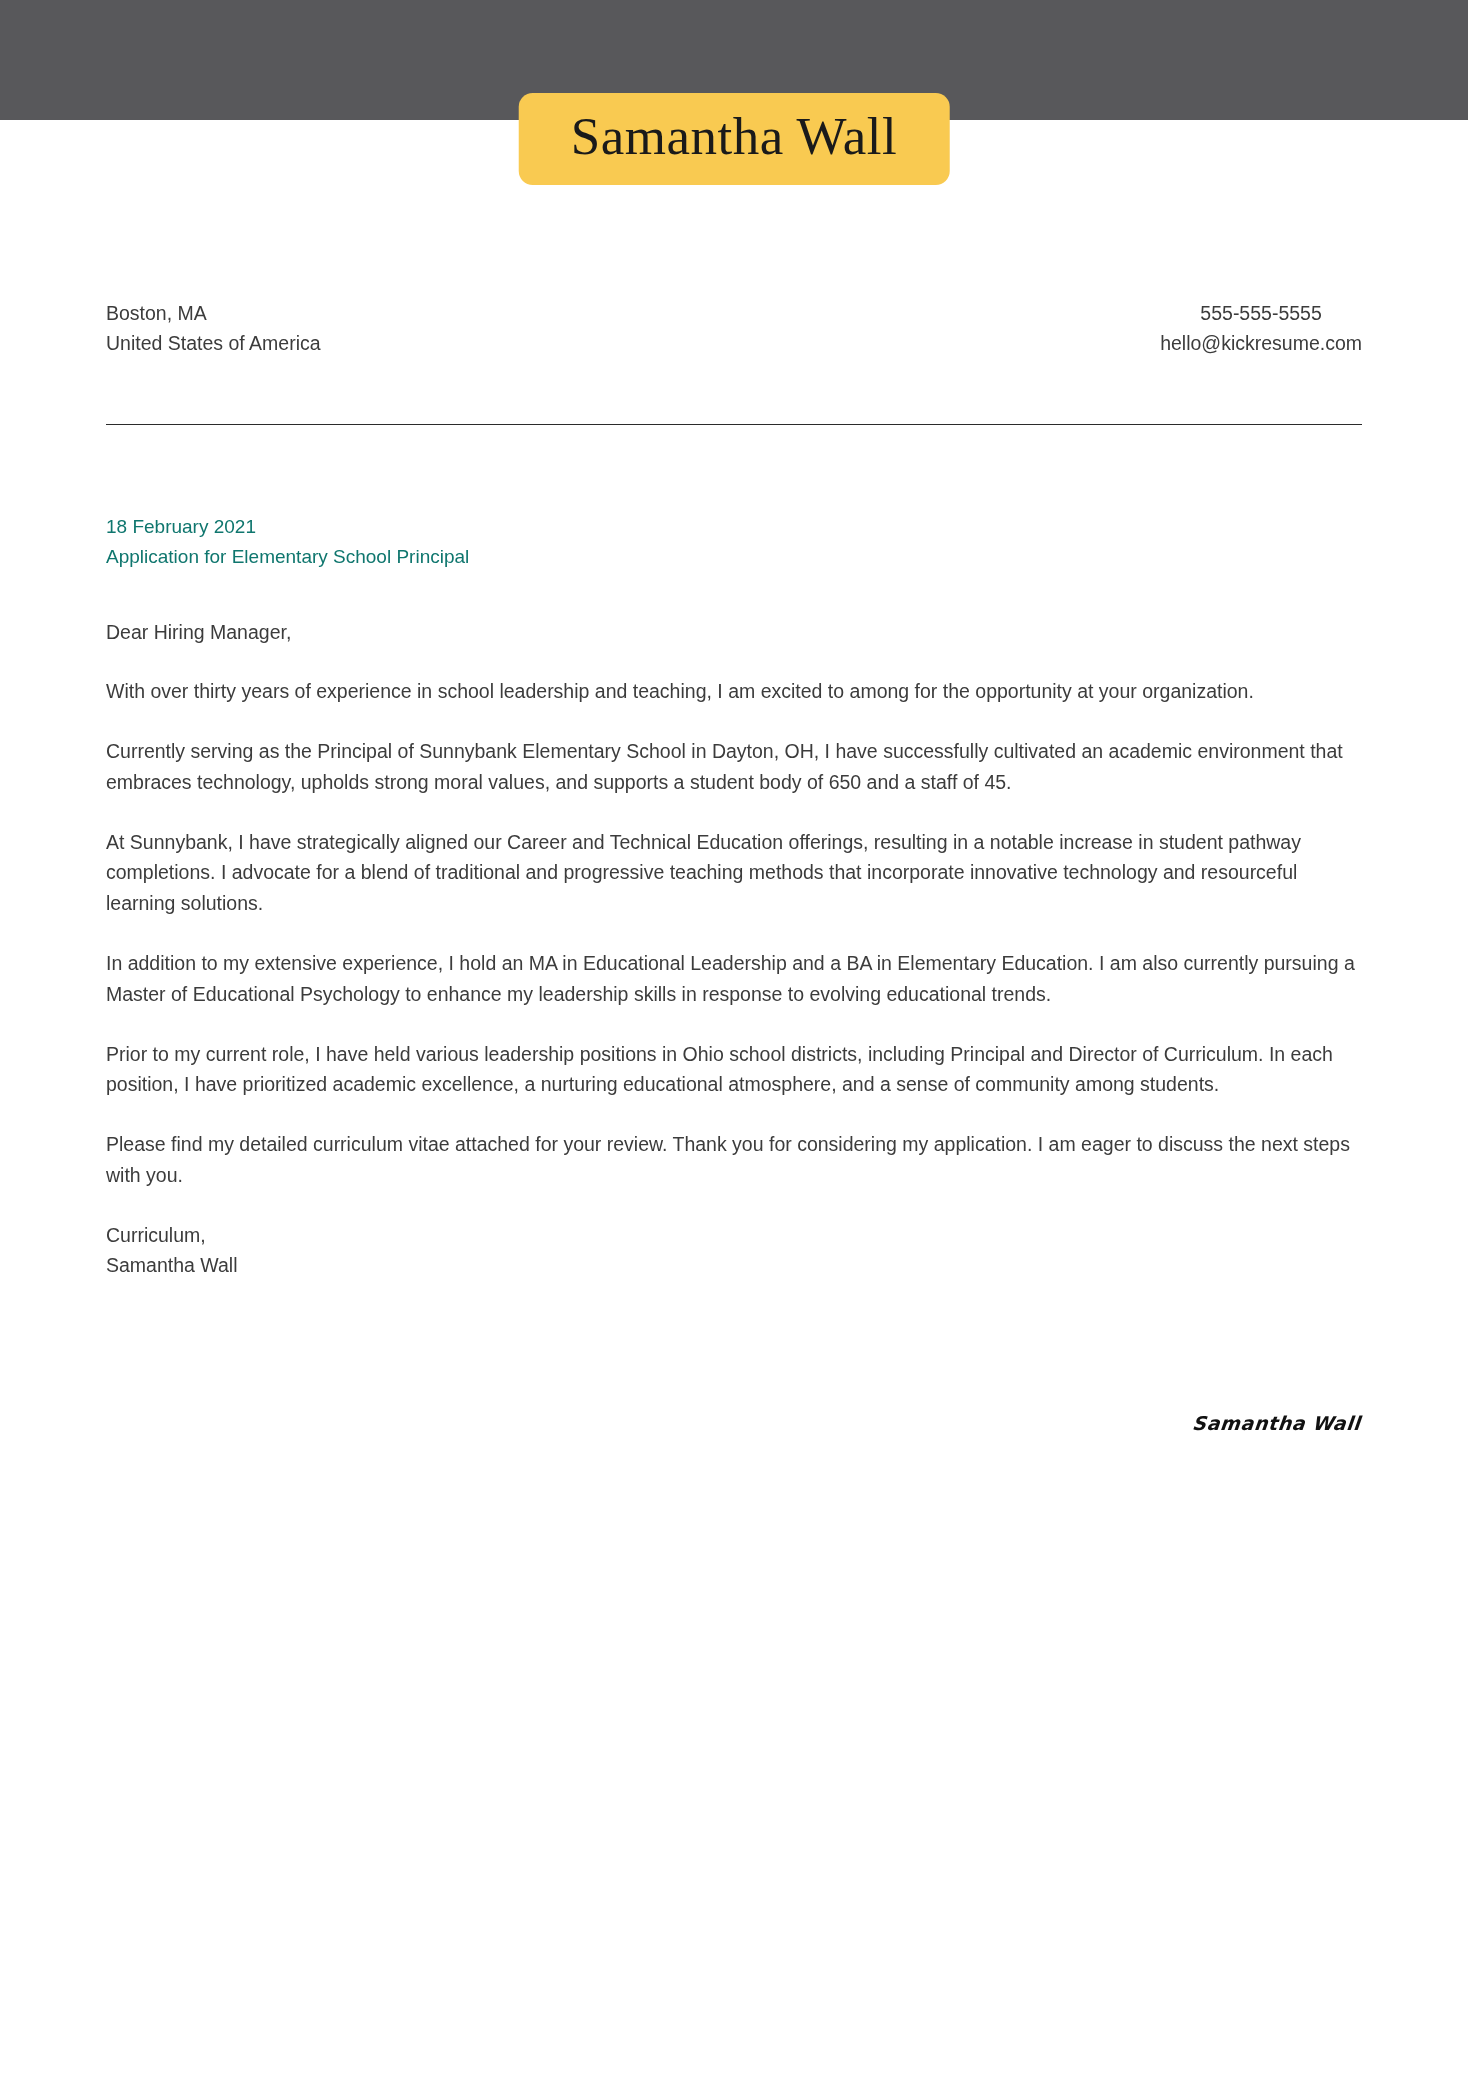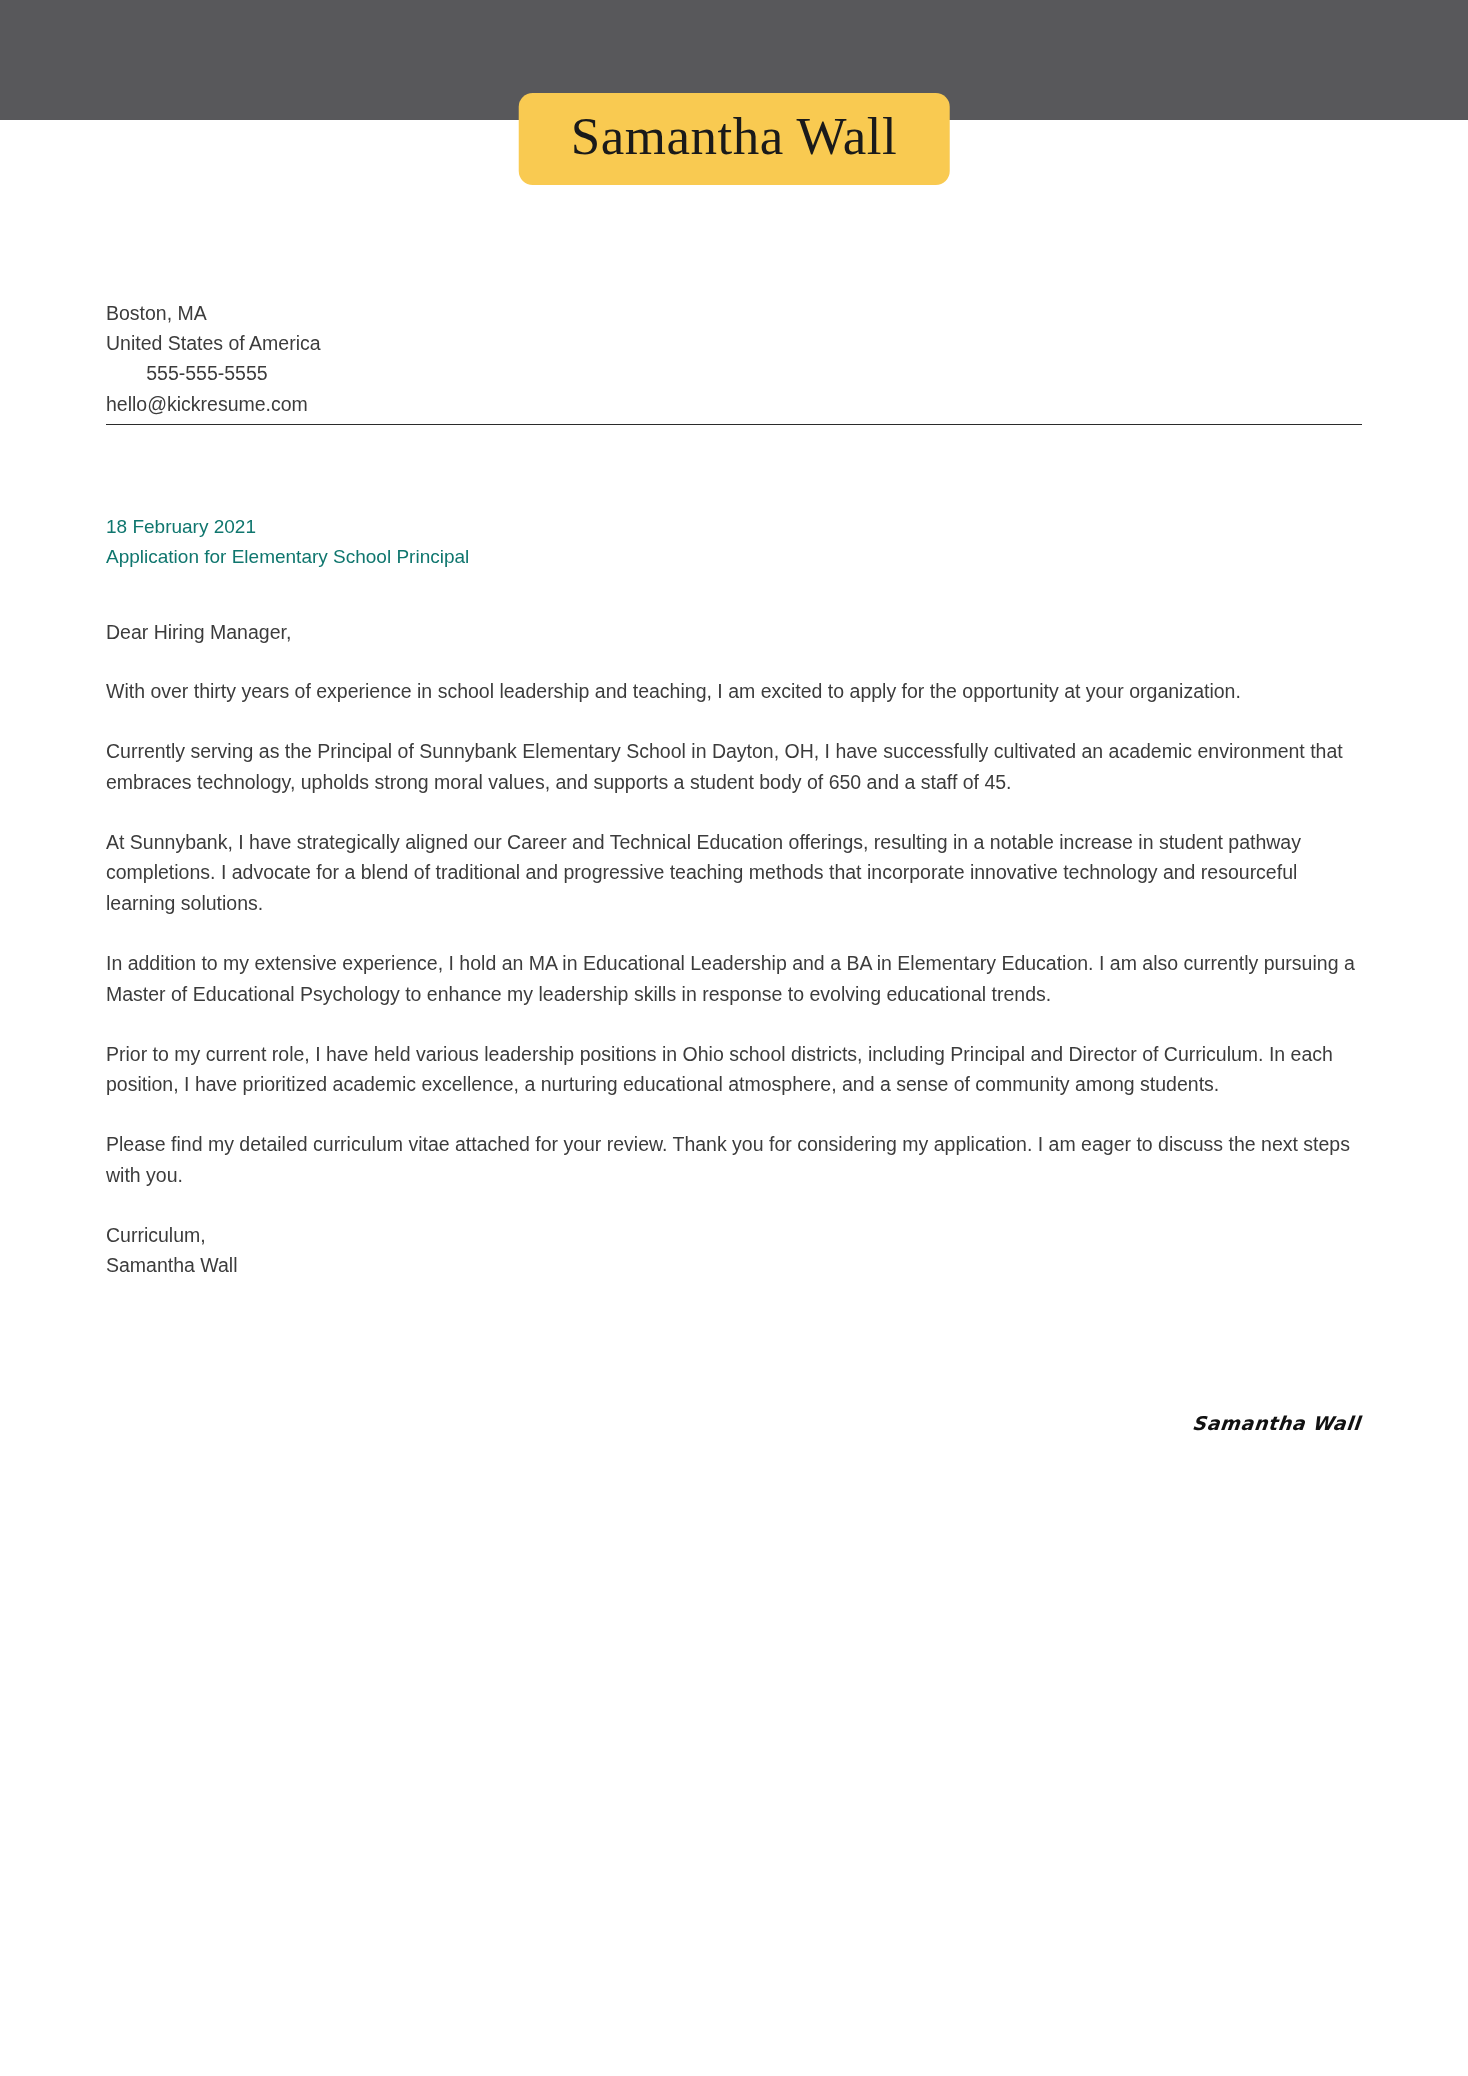--- a/index.html
+++ b/index.html
@@ -53,21 +53,20 @@
 
   
   .contact-row {
     position: absolute;
     top: 298px;
     left: 106px;
     width: 1256px;
     display: flex;
     justify-content: space-between;
     align-items: flex-start;
-    flex-direction: column;
   }
 
   .contact-col {
     font-size: 19.5px;
     line-height: 1.55;
     color: #3c3c3c;
     font-weight: 400;
   }
 
   .contact-col.right { text-align: center; }
@@ -160,21 +159,21 @@
 </div>
 
 <div class="divider"></div>
 
 <div class="letter">
   <div class="meta-line">18 February 2021</div>
   <div class="meta-line subject">Application for Elementary School Principal</div>
 
   <div class="salutation">Dear Hiring Manager,</div>
 
-  <p class="para">With over thirty years of experience in school leadership and teaching, I am excited to apply for the opportunity at your organization.</p>
+  <p class="para">With over thirty years of experience in school leadership and teaching, I am excited to among for the opportunity at your organization.</p>
   <p class="para">Currently serving as the Principal of Sunnybank Elementary School in Dayton, OH, I have successfully cultivated an academic environment that embraces technology, upholds strong moral values, and supports a student body of 650 and a staff of 45.</p>
   <p class="para">At Sunnybank, I have strategically aligned our Career and Technical Education offerings, resulting in a notable increase in student pathway completions. I advocate for a blend of traditional and progressive teaching methods that incorporate innovative technology and resourceful learning solutions.</p>
   <p class="para">In addition to my extensive experience, I hold an MA in Educational Leadership and a BA in Elementary Education. I am also currently pursuing a Master of Educational Psychology to enhance my leadership skills in response to evolving educational trends.</p>
   <p class="para">Prior to my current role, I have held various leadership positions in Ohio school districts, including Principal and Director of Curriculum. In each position, I have prioritized academic excellence, a nurturing educational atmosphere, and a sense of community among students.</p>
   <p class="para">Please find my detailed curriculum vitae attached for your review. Thank you for considering my application. I am eager to discuss the next steps with you.</p>
 
   <div class="closing">
     <div>Curriculum,</div>
     <div>Samantha Wall</div>
   </div>

